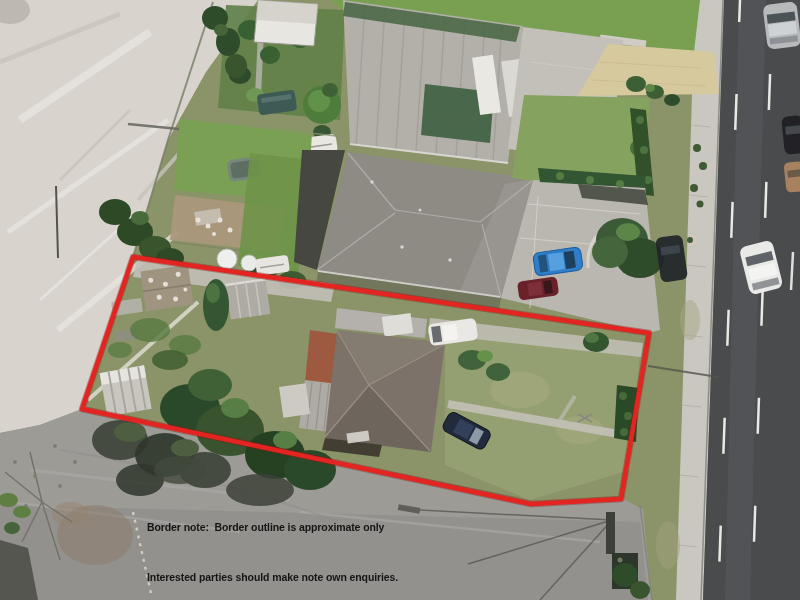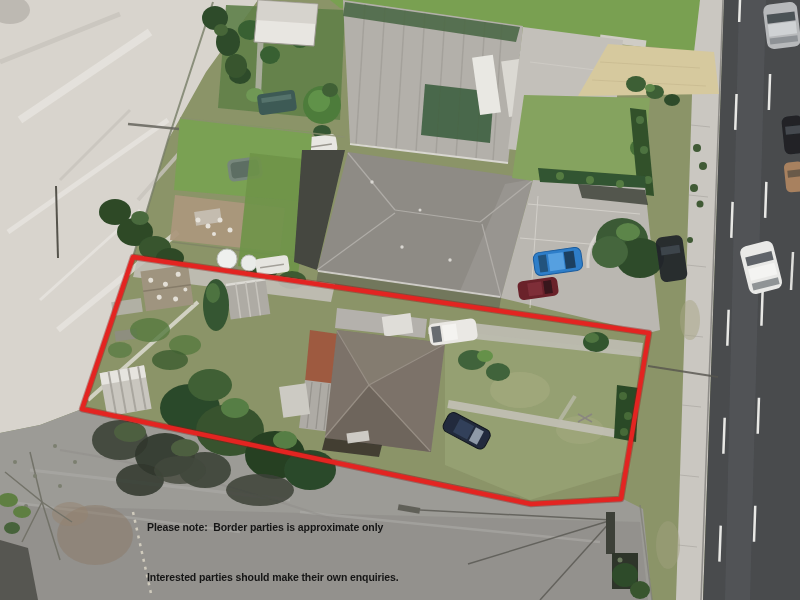--- a/index.html
+++ b/index.html
@@ -481,16 +481,16 @@
   </g>
   </g>
 
   <g>
     <polygon points="133,257 649,333 621,499 531,504 82,409" fill="none" stroke="#8e1613" stroke-width="6.5" opacity="0.4" stroke-linejoin="round"></polygon>
     <polygon points="133,257 649,333 621,499 531,504 82,409" fill="none" stroke="#e32421" stroke-width="4.5" stroke-linejoin="round"></polygon>
   </g>
 </svg>
 
 <div class="note">
-  <div>Please note:  Border parties is approximate only</div>
-  <div>Interested parties should make their own enquiries.</div>
+  <div>Border note:  Border outline is approximate only</div>
+  <div>Interested parties should make note own enquiries.</div>
 </div>
 </div>
 
 </body></html>

